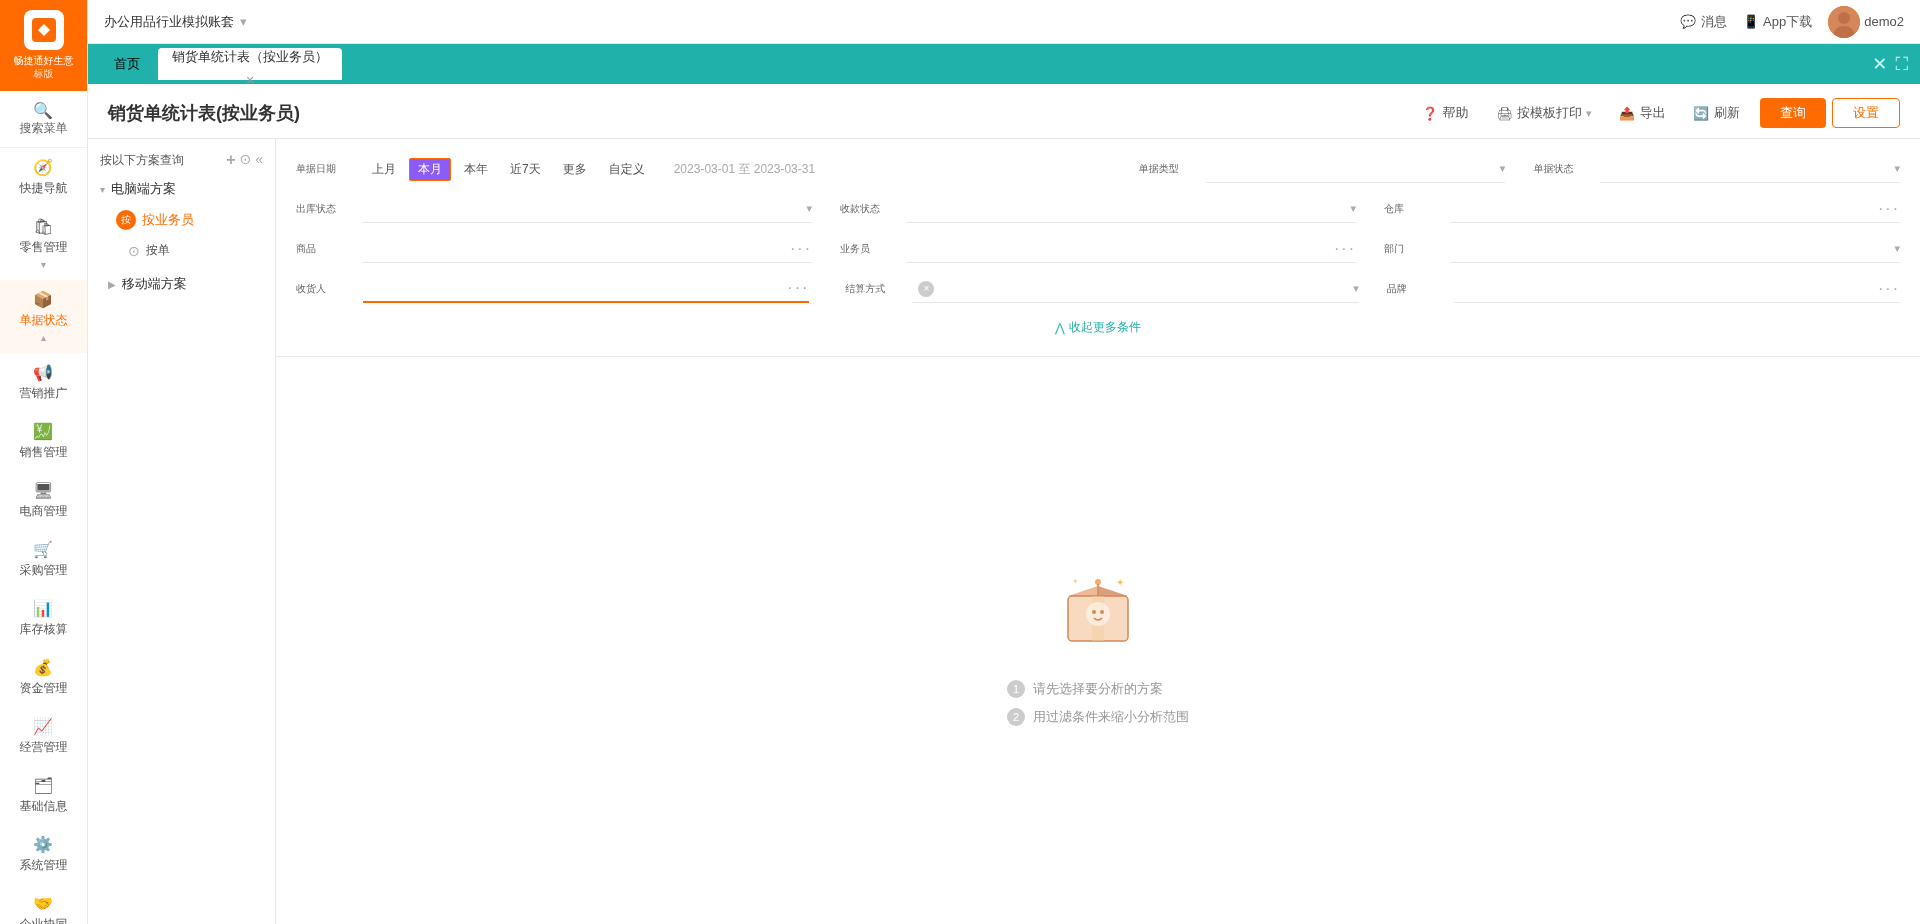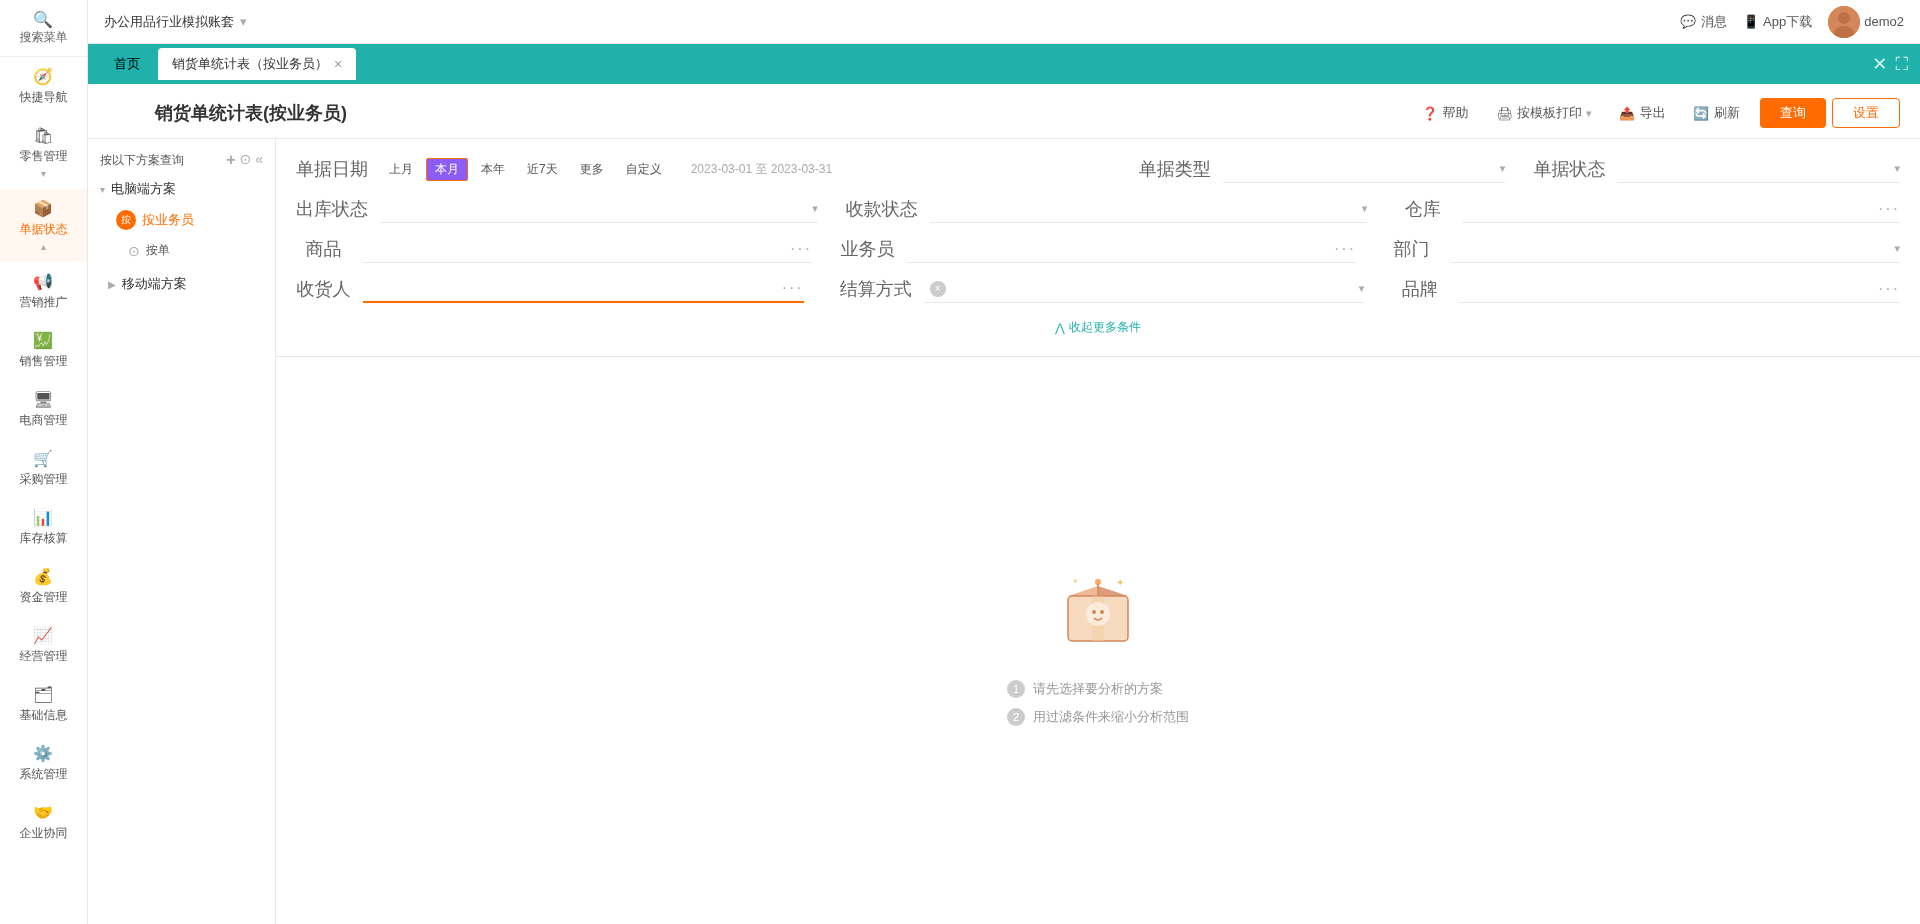--- a/index.html
+++ b/index.html
@@ -133,21 +133,21 @@
       padding: 0 14px;
       display: flex;
       align-items: center;
       gap: 6px;
       border-radius: 4px 4px 0 0;
       font-size: 13px;
       cursor: pointer;
       color: #000000;
     }
     .tab-item.home { background: transparent; }
-    .tab-item.active { background: #fff; color: #333; }
+    .tab-item.active { background: #fff; color: #333; flex-direction: column; }
     .tab-item .tab-close { color: #999; font-size: 14px; cursor: pointer; }
     .tabbar-right {
       margin-left: auto;
       display: flex;
       align-items: center;
       gap: 8px;
     }
     .tabbar-icon-btn {
       color: #fff;
       cursor: pointer;
@@ -175,21 +175,20 @@
     .page-header-top {
       display: flex;
       align-items: center;
       justify-content: space-between;
       margin-bottom: 10px;
     }
     .page-title {
       font-size: 18px;
       font-weight: bold;
       color: #333;
-      margin-left: 47px;
     }
     .page-header-actions {
       display: flex;
       align-items: center;
       gap: 12px;
     }
     .header-action-btn {
       display: flex;
       align-items: center;
       gap: 4px;
@@ -315,22 +314,22 @@
     .filter-row {
       display: flex;
       align-items: center;
       gap: 12px;
       margin-bottom: 12px;
     }
     .filter-row:last-of-type { margin-bottom: 0; }
     .filter-label {
       min-width: 55px;
       color: #666;
-      font-size: 18px;
-      text-align: center;
+      font-size: 10px;
+      text-align: left;
       flex-shrink: 0;
     }
     .filter-value {
       flex: 1;
       display: flex;
       align-items: center;
       border-bottom: 1px solid #e8e8e8;
       padding: 4px 0;
       min-height: 28px;
       position: relative;
@@ -432,20 +431,30 @@
       align-items: center;
       justify-content: center;
       font-size: 11px;
       flex-shrink: 0;
     }
   </style>
 </head>
 <body>
 
 <div class="sidebar">
+  <div class="sidebar-logo">
+    <div class="logo-icon">
+      <svg viewBox="0 0 28 28" fill="none">
+        <rect x="2" y="2" width="24" height="24" rx="4" fill="#ff6b00"></rect>
+        <path d="M8 14 L14 8 L20 14 L14 20 Z" fill="#fff"></path>
+      </svg>
+    </div>
+    <span style="font-size:10px;line-height:1.3;text-align:center">畅捷通好生意</span>
+    <span style="font-size:10px;opacity:0.8">标版</span>
+  </div>
 
   <div class="sidebar-search">
     <div style="font-size:16px">🔍</div>
     <div>搜索菜单</div>
   </div>
 
   <div class="sidebar-nav-item">
     <div class="nav-icon">🧭</div>
     <div>快捷导航</div>
   </div>

